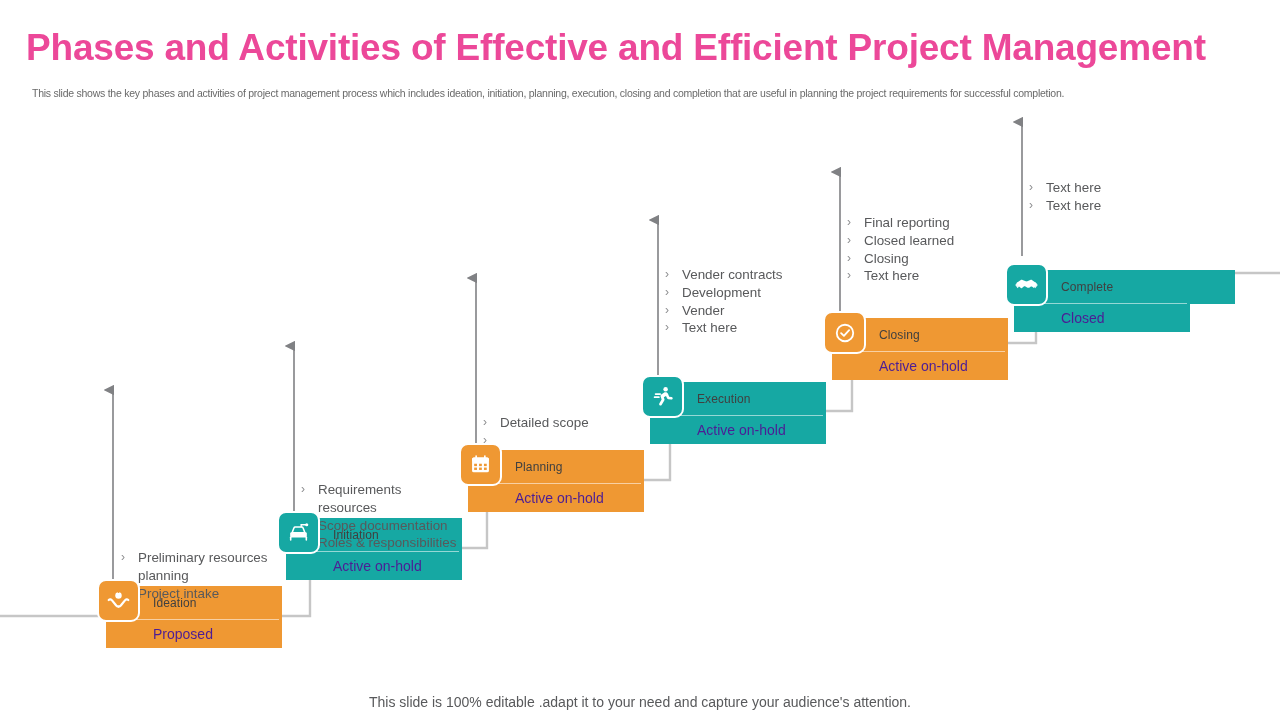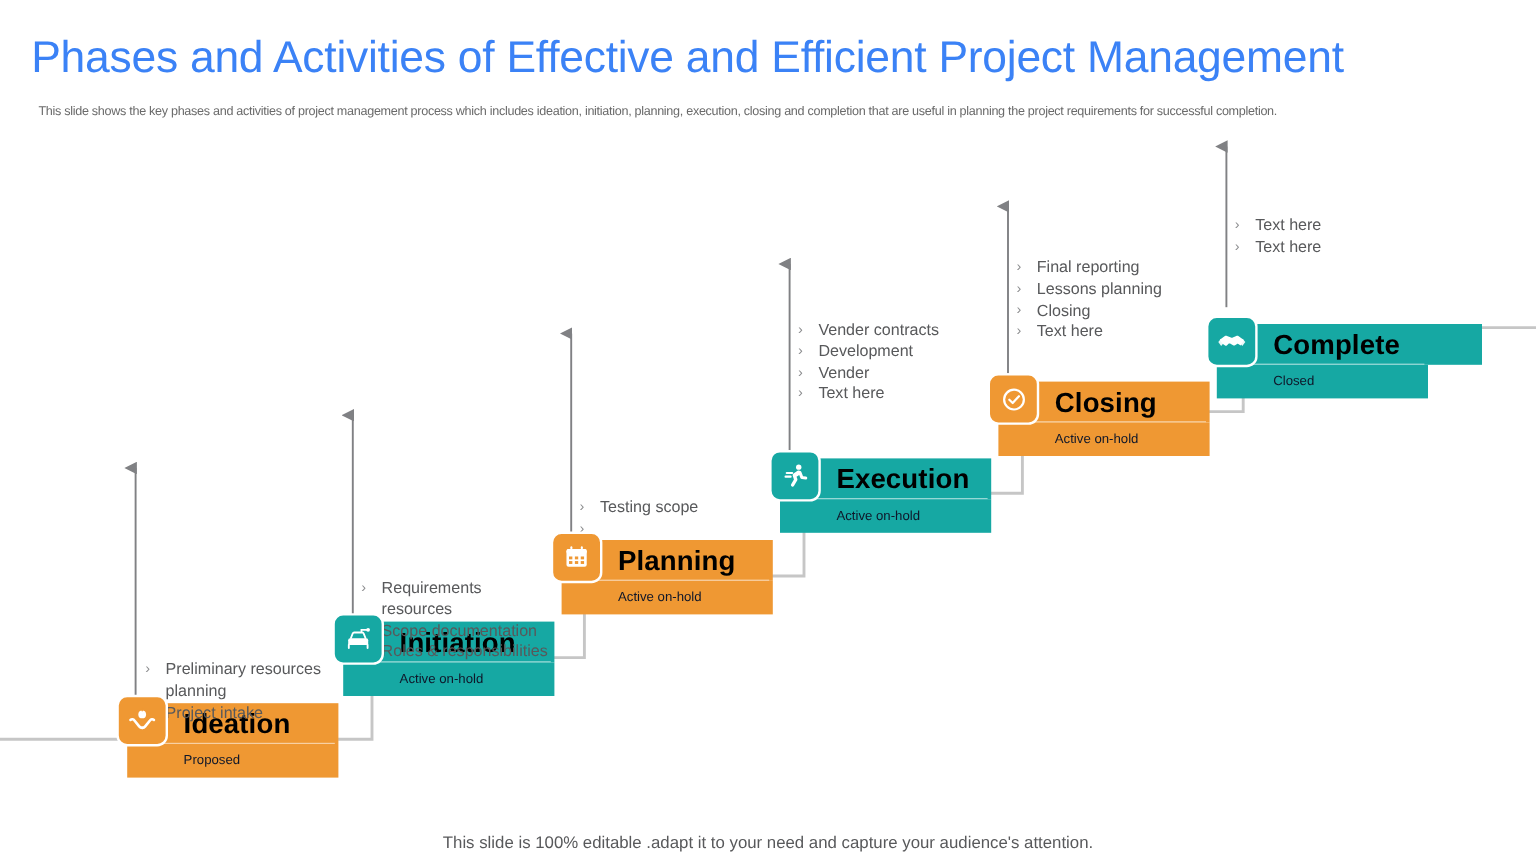--- a/index.html
+++ b/index.html
@@ -16,22 +16,22 @@
     -webkit-font-smoothing: antialiased;
   }
 
   
   #slide-title {
     position: absolute;
     left: 26px;
     top: 26px;
     width: 1240px;
     font-size: 37px;
-    font-weight: normal;
-    color: #3b82f6;
+    font-weight: bold;
+    color: #ec4899;
     letter-spacing: -0.2px;
     line-height: 44px;
     white-space: nowrap;
   }
   #slide-subtitle {
     position: absolute;
     left: 32px;
     top: 86px;
     width: 1252px;
     font-size: 10.5px;
@@ -71,40 +71,40 @@
     left: 30px;
     top: 0;
     width: 155px;
     height: 34px;
     box-sizing: border-box;
     display: flex;
     align-items: center;
     padding-left: 26px;
   }
   .card-title-bar .card-title {
-    font-size: 23px;
-    font-weight: bold;
-    color: #000000;
+    font-size: 12px;
+    font-weight: normal;
+    color: #404040;
     letter-spacing: 0.1px;
     white-space: nowrap;
   }
   .card-status-bar {
     position: absolute;
     left: 9px;
     top: 34px;
     width: 176px;
     height: 28px;
     box-sizing: border-box;
     display: flex;
     align-items: center;
     padding-left: 47px;
   }
   .card-status-bar .card-status {
-    font-size: 11px;
-    color: #0f172a;
+    font-size: 14px;
+    color: #4c1d95;
     white-space: nowrap;
   }
   .card-divider {
     position: absolute;
     left: 36px;
     top: 33px;
     width: 146px;
     height: 1.5px;
     background: rgba(255,255,255,0.55);
   }
@@ -280,21 +280,21 @@
           <rect x="10.5" y="15.2" width="2.9" height="2.5" fill="#ef9833"></rect>
           <rect x="15.6" y="15.2" width="2.9" height="2.5" fill="#ef9833"></rect>
           <rect x="6.6" y="2.4" width="1.7" height="3.6" rx="0.8" fill="#ffffff"></rect>
           <rect x="15.7" y="2.4" width="1.7" height="3.6" rx="0.8" fill="#ffffff"></rect>
         </svg>
       </div>
     </div>
     <div class="bullets" style="left:24px; top:-36px; width:170px;">
       <div class="bullet-row">
         <span class="bullet-chev">›</span>
-        <span class="bullet-text">Testing scope</span>
+        <span class="bullet-text">Detailed scope</span>
       </div>
       <div class="bullet-row">
         <span class="bullet-chev">›</span>
       </div>
     </div>
   </div>
 
   <div class="step theme-teal" style="left:641px; top:274px;">
     <div class="step-card">
       <div class="card-title-bar">
@@ -354,21 +354,21 @@
         </svg>
       </div>
     </div>
     <div class="bullets" style="left:24px; top:-104px; width:175px;">
       <div class="bullet-row">
         <span class="bullet-chev">›</span>
         <span class="bullet-text">Final reporting</span>
       </div>
       <div class="bullet-row">
         <span class="bullet-chev">›</span>
-        <span class="bullet-text">Lessons planning</span>
+        <span class="bullet-text">Closed learned</span>
       </div>
       <div class="bullet-row">
         <span class="bullet-chev">›</span>
         <span class="bullet-text">Closing</span>
       </div>
       <div class="bullet-row">
         <span class="bullet-chev">›</span>
         <span class="bullet-text">Text here</span>
       </div>
     </div>

